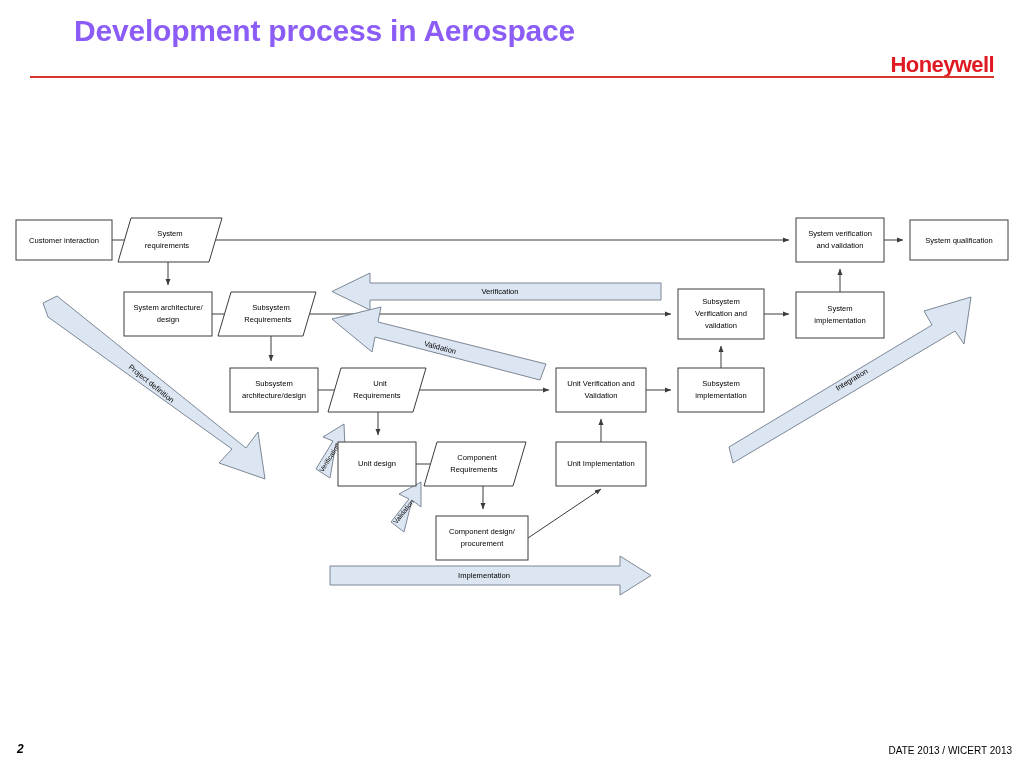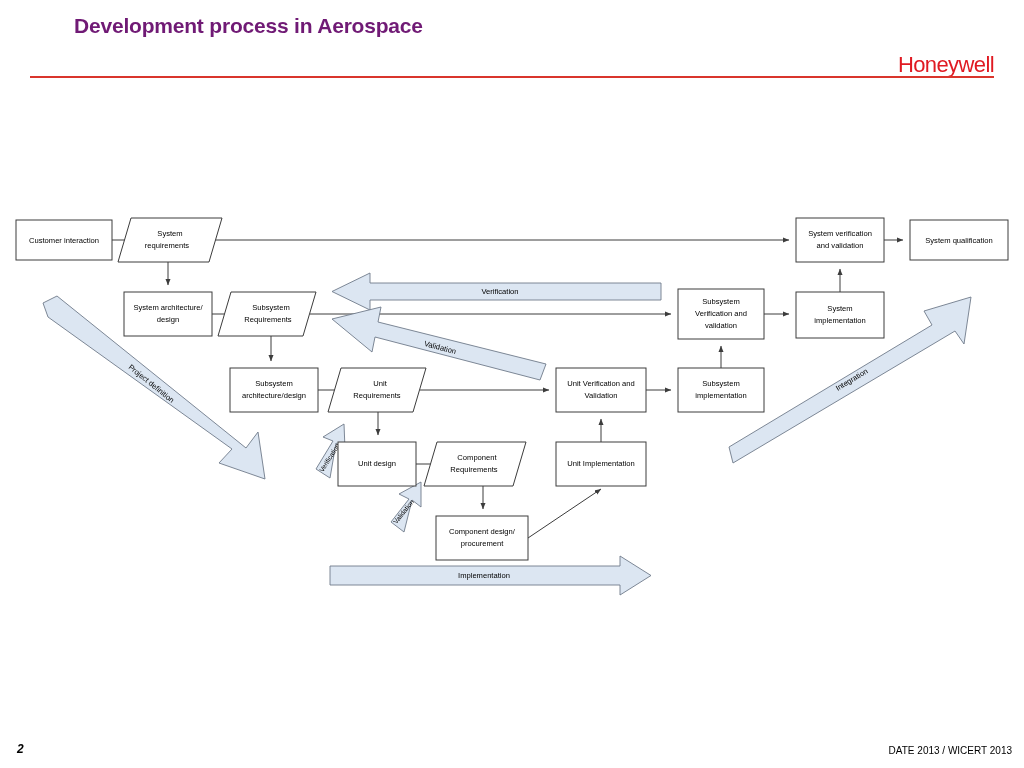--- a/index.html
+++ b/index.html
@@ -14,32 +14,32 @@
     overflow: hidden;
     font-family: "Liberation Sans", sans-serif;
     color: #000000;
   }
 
   
   #slide-title {
     position: absolute;
     left: 74px;
     top: 14px;
-    font-size: 21px;
+    font-size: 30px;
     font-weight: bold;
     letter-spacing: -0.2px;
-    color: #701a75;
+    color: #8b5cf6;
     white-space: nowrap;
   }
   #brand-logo {
     position: absolute;
     right: 30px;
     top: 52px;
     font-size: 22px;
-    font-weight: normal;
+    font-weight: bold;
     color: #e01a22;
     letter-spacing: -0.6px;
     white-space: nowrap;
   }
   #header-rule {
     position: absolute;
     left: 30px;
     top: 76px;
     width: 964px;
     height: 0;

